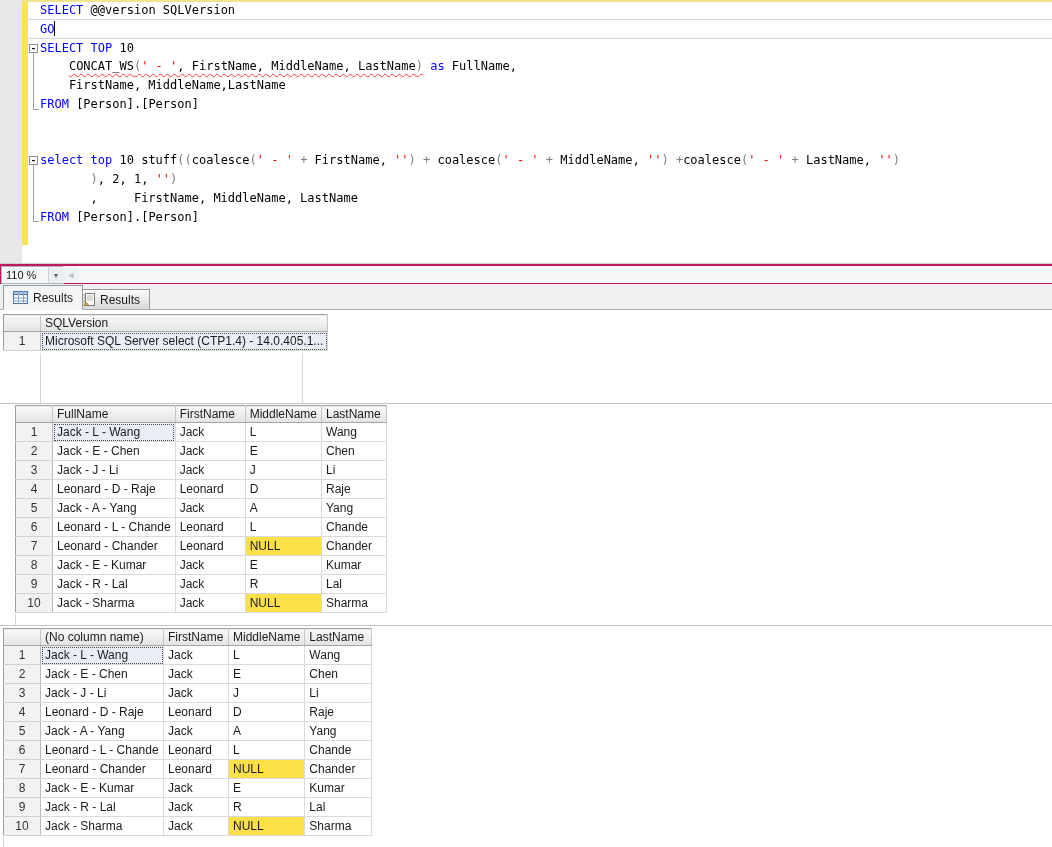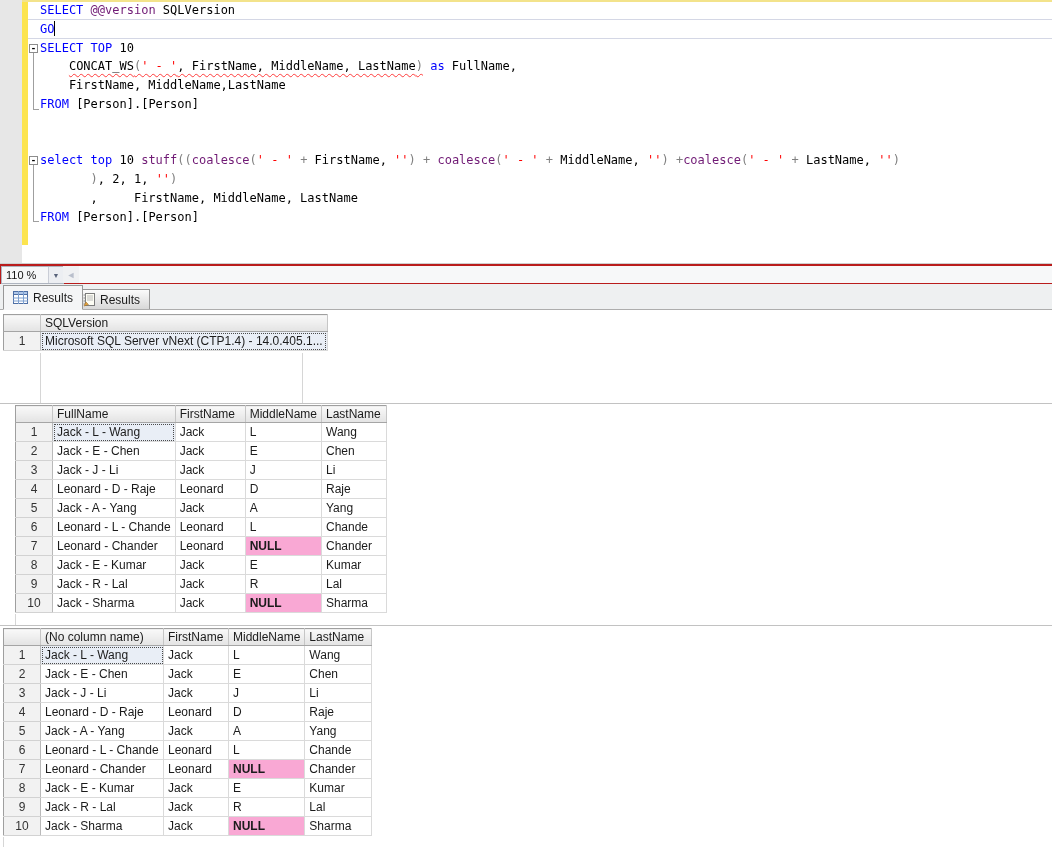--- a/index.html
+++ b/index.html
@@ -9,30 +9,30 @@
   
   .editor{position:absolute;left:0;top:0;width:1052px;height:263px;background:#ffffff;}
   .gutter{position:absolute;left:0;top:0;width:22px;height:263px;background:#e7e7e7;}
   .changebar{position:absolute;left:22px;top:0;width:6px;height:245px;background:#fce44f;}
   .stmt-topline{position:absolute;left:22px;top:0;width:1030px;height:2px;background:#f3e38b;}
   .curline-box{position:absolute;left:28px;top:19px;width:1024px;height:18px;
                border-top:1px solid #d4d7e5;border-bottom:1px solid #d4d7e5;}
   .code{position:absolute;left:40px;top:1px;right:0;bottom:0;white-space:pre;
         font-family:"DejaVu Sans Mono",monospace;font-size:12px;line-height:18.8px;color:#000;}
   .codeline{height:18.8px;}
-  .c-kw{color:#0000ff;} .c-sys{color:#701a75;} .c-str{color:#ff0000;}
+  .c-kw{color:#0000ff;} .c-sys{color:#000000;} .c-str{color:#ff0000;}
   .c-op{color:#808080;} .c-id{color:#000000;} .c-num{color:#000000;}
   .sq{text-decoration:underline wavy #ff3b3b;text-decoration-thickness:1px;text-underline-offset:3px;}
   .caret{display:inline-block;width:1px;height:15px;background:#000;vertical-align:-3px;}
   .foldbox{position:absolute;left:29px;width:9px;height:9px;box-sizing:border-box;background:#fff;
            border:1px solid #8c8c8c;color:#000;font:bold 9px/6px "DejaVu Sans Mono",monospace;text-align:center;}
   .foldguide{position:absolute;left:33px;width:5px;border-left:1px solid #9f9f9f;border-bottom:1px solid #9f9f9f;}
 
   
-  .zoomrow{position:absolute;left:0;top:263px;width:1052px;height:21px;background:#b91c1c;border-top:1px solid #cfcfcf;box-sizing:border-box;}
+  .zoomrow{position:absolute;left:0;top:263px;width:1052px;height:21px;background:#be185d;border-top:1px solid #cfcfcf;box-sizing:border-box;}
   .zoom-combo{position:absolute;left:1px;top:2px;width:57px;height:16px;background:#f6f7f8;border:1px solid #aeb4bf;
               display:flex;align-items:center;font-size:11px;color:#111;padding-left:4px;box-sizing:content-box;}
   .zoom-combo .dd{margin-left:auto;width:14px;height:100%;display:flex;align-items:center;justify-content:center;
                   color:#57627a;font-size:7px;border-left:1px solid #c9cdd6;background:#eceef2;}
   .hscroll{position:absolute;left:63px;top:2px;width:989px;height:17px;background:#f4f5f6;display:flex;}
   .hscroll .larr{width:16px;height:17px;display:flex;align-items:center;justify-content:center;
                  color:#b9bfcc;font-size:9px;background:#f0f1f3;}
   .hscroll .track{flex:1;background:#f7f8f9;}
 
   
@@ -48,21 +48,21 @@
   .results{position:absolute;left:0;top:310px;width:1052px;height:537px;background:#ffffff;}
   .gridpanel{position:absolute;left:3px;}
   table.rgrid{border-collapse:collapse;table-layout:fixed;border:1px solid #9f9f9f;
               font-family:"Liberation Sans",sans-serif;font-size:12px;color:#1b1b1b;}
   table.rgrid th{height:16px;padding:0 4px;font-weight:normal;text-align:left;white-space:nowrap;overflow:hidden;
                  background:linear-gradient(#f9f9f9,#e3e3e3);border-right:1px solid #c6c6c6;border-bottom:1px solid #a5a5a5;}
   table.rgrid td{height:18px;padding:0 4px;white-space:nowrap;overflow:hidden;
                  border-right:1px solid #dadada;border-bottom:1px solid #dadada;}
   table.rgrid td.rownum{background:#f2f2f2;text-align:center;color:#333;
                         border-right:1px solid #b9b9b9;border-bottom:1px solid #d2d2d2;}
-  td.null-cell{background:#f9a8d4;font-weight:bold;}
+  td.null-cell{background:#fde047;}
   td.sel{outline:1px dotted #4a4a4a;outline-offset:-2px;background:#e9eef6;}
   .vline{position:absolute;width:1px;background:#d6d6d6;}
   .splitter{position:absolute;left:0;width:1052px;height:1px;background:#c2c2c2;}
 </style>
 </head>
 <body>
 
 <div class="screen">
 
   <div class="editor">
@@ -123,21 +123,21 @@
           </colgroup>
           <thead>
             <tr>
               <th></th>
               <th>SQLVersion</th>
             </tr>
           </thead>
           <tbody>
             <tr>
               <td class="rownum">1</td>
-              <td class="sel">Microsoft SQL Server vNext (CTP1.4) - 14.0.405.1...</td>
+              <td class="sel">Microsoft SQL Server select (CTP1.4) - 14.0.405.1...</td>
             </tr>
           </tbody>
         </table>
         <div class="vline" style="left: 37px; top: 39px; height: 50px;"></div>
         <div class="vline" style="left: 299px; top: 39px; height: 50px;"></div>
       </div>
       <div class="gridpanel" style="top: 95px; height: 220px; margin-left: 12px;">
         <table class="rgrid">
           <colgroup>
             <col style="width: 37px;">

